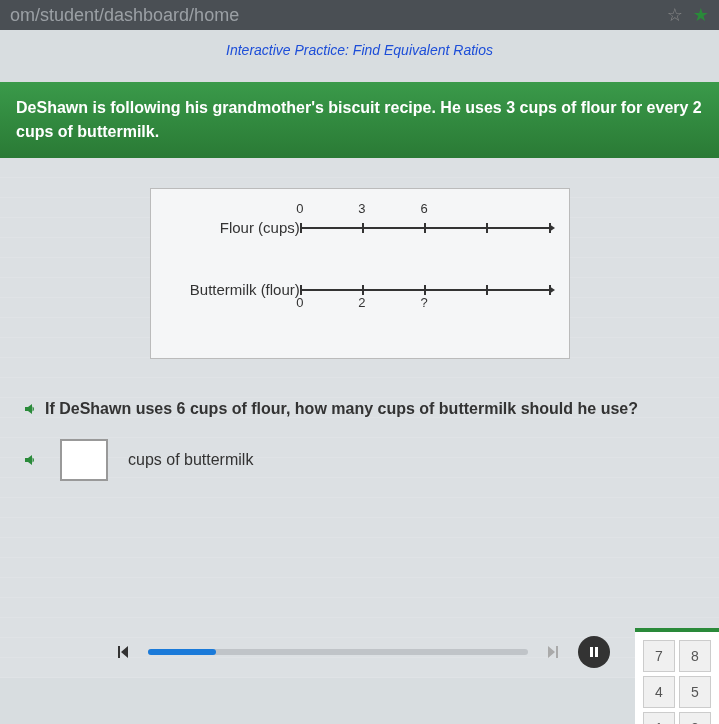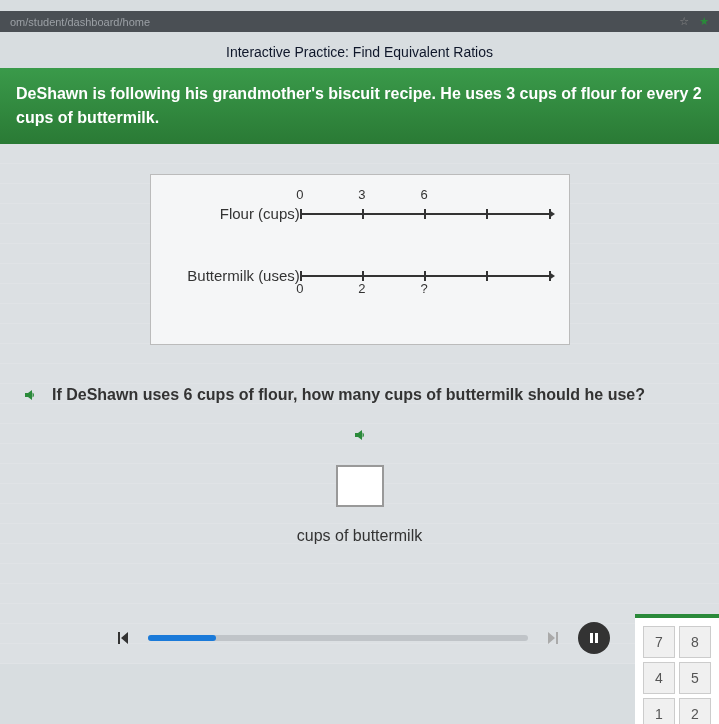--- a/index.html
+++ b/index.html
@@ -7,33 +7,33 @@
       font-family: -apple-system, BlinkMacSystemFont, "Segoe UI", Arial, sans-serif;
       background: #d8dde0;
       width: 719px;
       height: 724px;
       overflow: hidden;
       position: relative;
     }
     .url-bar {
       background: #4a4f54;
       color: #9ba0a5;
-      font-size: 11px;
+      font-size: 18px;
       padding: 4px 10px;
       display: flex;
       justify-content: space-between;
       align-items: center;
-      margin-top: 11px;
     }
     .url-icons { display: flex; gap: 10px; align-items: center; color: #888; }
     .lesson-title {
       text-align: center;
-      color: #0f172a;
+      color: #1d4ed8;
       font-size: 14px;
-      padding: 12px 0 8px;
+      padding: 12px 0 24px;
+      font-style: italic;
     }
     .problem-header {
       background: #2a8a3a;
       background: linear-gradient(180deg, #3a9a4a 0%, #2a7a35 100%);
       color: #fff;
       padding: 14px 16px;
       font-size: 16px;
       line-height: 1.5;
       font-weight: 700;
     }
@@ -87,38 +87,38 @@
       position: absolute;
       font-size: 13px;
       color: #333;
       transform: translateX(-50%);
     }
     .tick-label.above { top: -22px; }
     .tick-label.below { top: 10px; }
     .question-line {
       display: flex;
       align-items: center;
-      gap: 12px;
+      gap: 5px;
       padding: 0 20px;
       margin-bottom: 20px;
     }
     .speaker-icon {
       width: 20px;
       height: 20px;
       display: inline-flex;
       align-items: center;
       justify-content: center;
       color: #2a8a3a;
     }
     .question-text {
       font-size: 16px;
       color: #333;
       font-weight: 600;
     }
-    .answer-line { display: flex; align-items: center; gap: 20px; padding: 0 20px; flex-direction: column; }
+    .answer-line { display: flex; align-items: center; gap: 20px; padding: 0 20px; }
     .answer-input {
       width: 48px;
       height: 42px;
       border: 2px solid #999;
       background: #fff;
       text-align: center;
       font-size: 16px;
     }
     .answer-suffix { font-size: 16px; color: #333; }
     .keypad {
@@ -226,21 +226,21 @@
           </div>
         <div class="tick" style="left:75%">
             <span class="tick-label above"></span>
           </div>
         <div class="tick" style="left:100%">
             <span class="tick-label above"></span>
           </div>
       </div>
     </div>
     <div class="numline-row">
-      <div class="numline-label">Buttermilk (uses)</div>
+      <div class="numline-label">Buttermilk (flour)</div>
       <div class="numline">
         <div class="tick" style="left:0%">
             <span class="tick-label below">0</span>
           </div>
         <div class="tick" style="left:25%">
             <span class="tick-label below">2</span>
           </div>
         <div class="tick" style="left:50%">
             <span class="tick-label below">?</span>
           </div>

